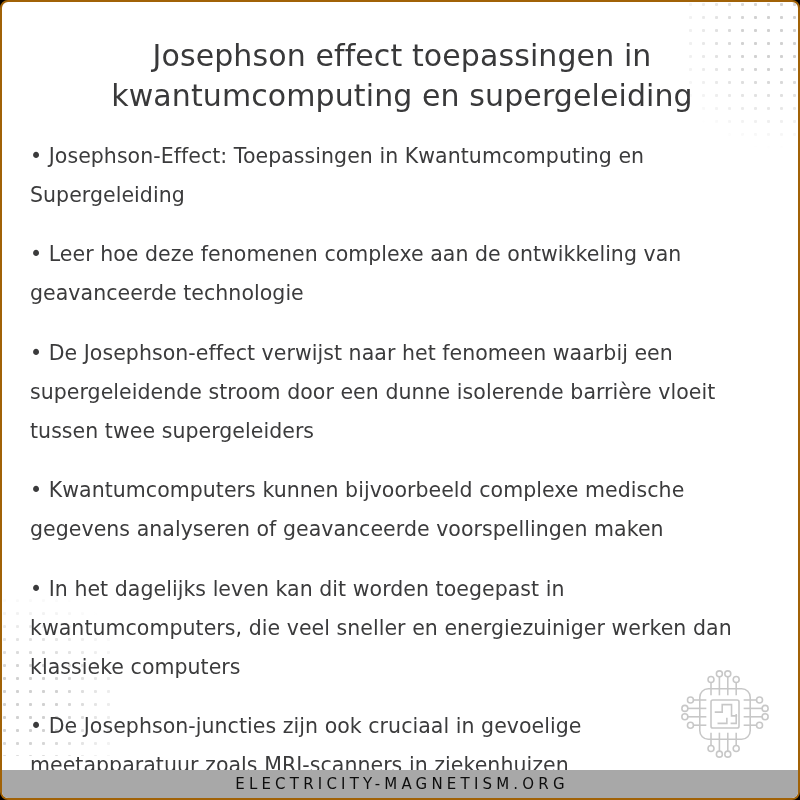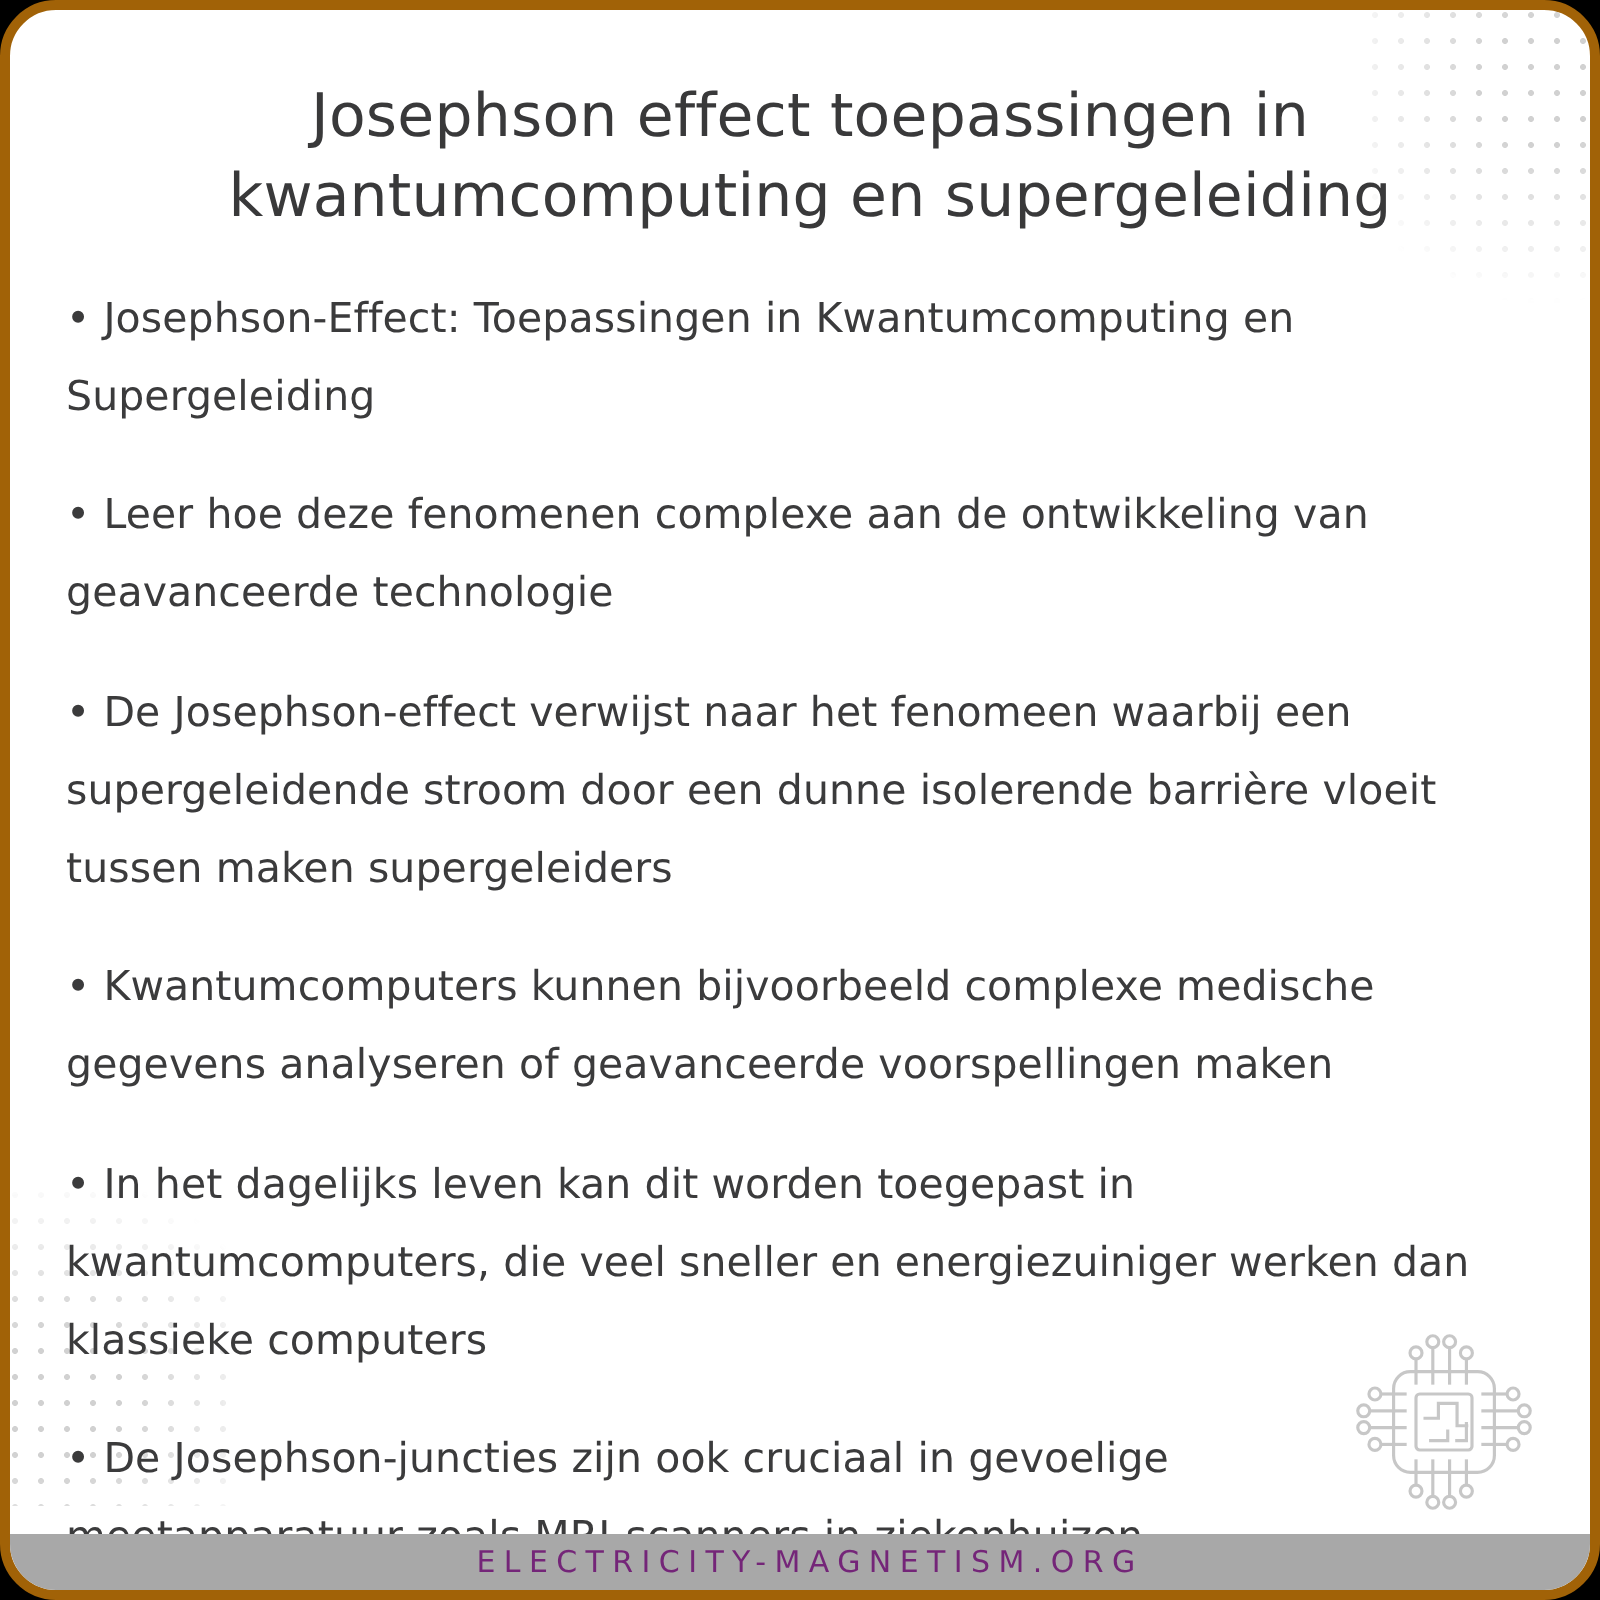--- a/index.html
+++ b/index.html
@@ -4,22 +4,22 @@
 <style>
   html,body{margin:0;padding:0;}
   body{
     width:800px;height:800px;overflow:hidden;
     background:#000;
     font-family:"DejaVu Sans","Liberation Sans",sans-serif;
   }
   #card{
     position:absolute;left:0;top:0;width:800px;height:800px;
     background:#ffffff;
-    border-radius:28px;
-    border:5px solid #a16207;
+    border-radius:8px;
+    border:2px solid #a16207;
     box-sizing:border-box;
     overflow:hidden;
   }
   .dots{position:absolute;pointer-events:none;}
   #dots-tr{
     right:-6px;top:-4px;width:120px;height:165px;
     background-image:radial-gradient(#c9c9c9 1.35px, transparent 1.6px);
     background-size:13px 13px;
     -webkit-mask-image:radial-gradient(circle at 75% 25%, #000 20%, transparent 72%);
     mask-image:radial-gradient(circle at 75% 25%, #000 20%, transparent 72%);
@@ -57,21 +57,21 @@
     font-size:27px;line-height:40px;font-weight:400;
     color:#3a3a3b;
     margin-top:28px;margin-bottom:14px;
   }
   #footer-band{
     position:absolute;left:0;bottom:0;width:800px;height:28px;
     background:#a8a8a8;
     display:flex;align-items:center;justify-content:center;
   }
   #footer-text{
-    color:#701a75;font-size:15px;letter-spacing:4.2px;
+    color:#000000;font-size:15px;letter-spacing:4.2px;
     font-weight:400;opacity:.92;white-space:nowrap;
   }
 </style>
 </head>
 <body>
 
 <div id="card">
 
   <div class="dots" id="dots-tr"></div>
   <div class="dots" id="dots-bl"></div>
@@ -122,21 +122,21 @@
 
     <h1 id="title">Josephson effect toepassingen in kwantumcomputing en supergeleiding</h1>
 
     <div id="intro" class="bullets">
       <p class="bullet">• Josephson-Effect: Toepassingen in Kwantumcomputing en Supergeleiding</p>
       <p class="bullet">• Leer hoe deze fenomenen complexe aan de ontwikkeling van geavanceerde technologie</p>
     </div>
 
 
     <div id="example" class="bullets">
-      <p class="bullet">• De Josephson-effect verwijst naar het fenomeen waarbij een supergeleidende stroom door een dunne isolerende barrière vloeit tussen maken supergeleiders</p>
+      <p class="bullet">• De Josephson-effect verwijst naar het fenomeen waarbij een supergeleidende stroom door een dunne isolerende barrière vloeit tussen twee supergeleiders</p>
       <p class="bullet">• Kwantumcomputers kunnen bijvoorbeeld complexe medische gegevens analyseren of geavanceerde voorspellingen maken</p>
       <p class="bullet">• In het dagelijks leven kan dit worden toegepast in kwantumcomputers, die veel sneller en energiezuiniger werken dan klassieke computers</p>
       <p class="bullet">• De Josephson-juncties zijn ook cruciaal in gevoelige meetapparatuur zoals MRI-scanners in ziekenhuizen</p>
     </div>
 
   </div>
 
   <div id="footer-band">
     <span id="footer-text">ELECTRICITY-MAGNETISM.ORG</span>
   </div>

